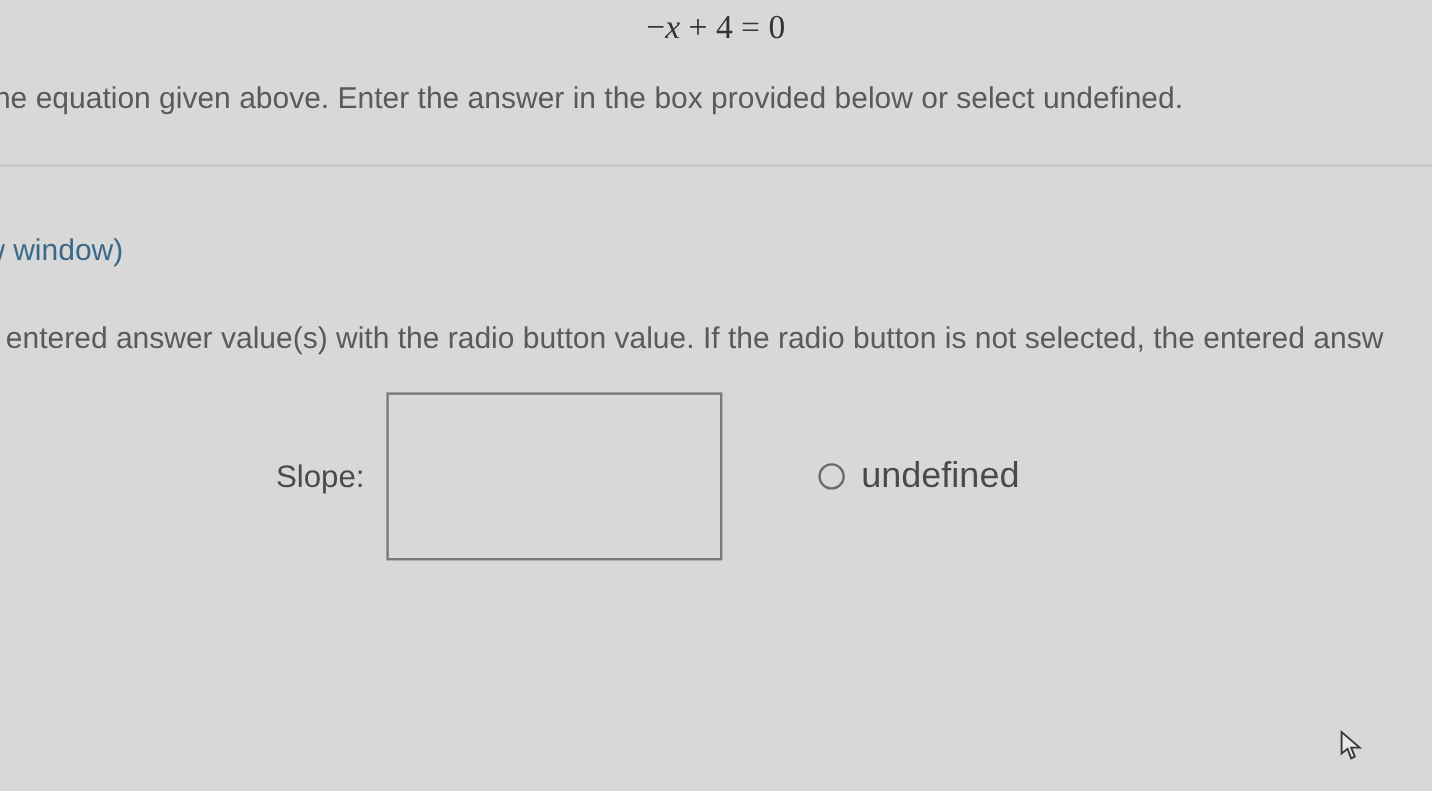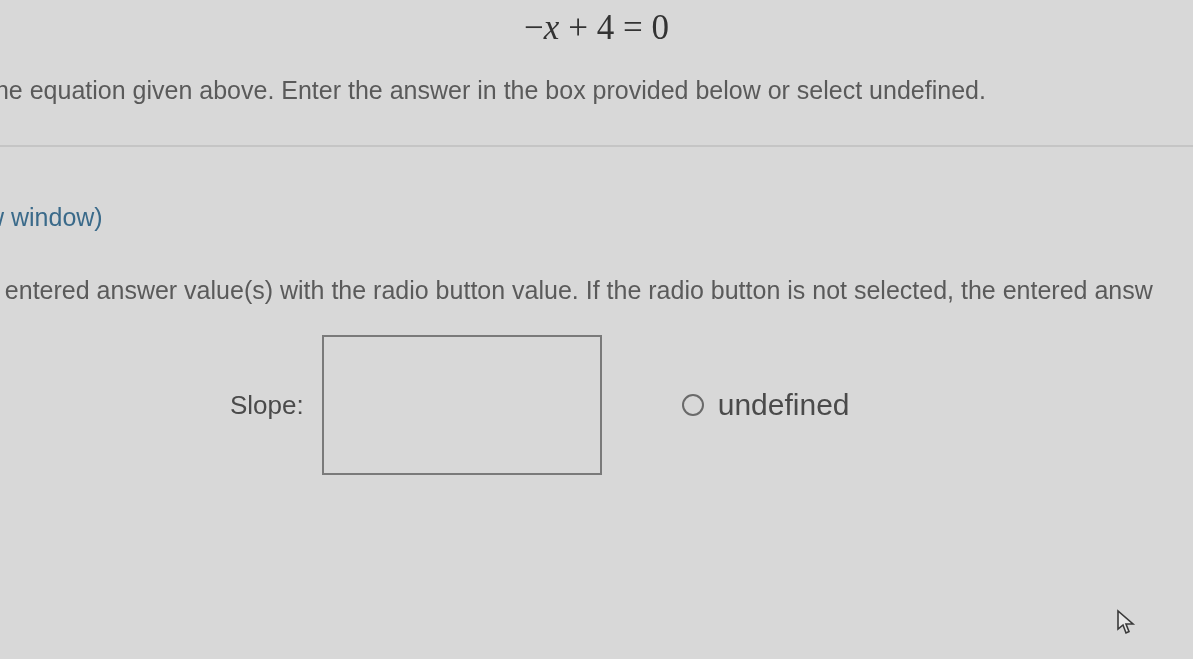--- a/index.html
+++ b/index.html
@@ -13,21 +13,21 @@
       width: 1193px;
       height: 659px;
       overflow: hidden;
       color: #4a4a4a;
       position: relative;
     }
     .equation-row {
       text-align: center;
       padding-top: 8px;
       padding-bottom: 28px;
-      font-size: 35px;
+      font-size: 28px;
       font-family: "Times New Roman", serif;
       color: #333;
     }
     .equation-row .var {
       font-style: italic;
     }
     .instruction-1 {
       font-size: 25px;
       color: #5a5a5a;
       padding: 0 0 40px 0;

